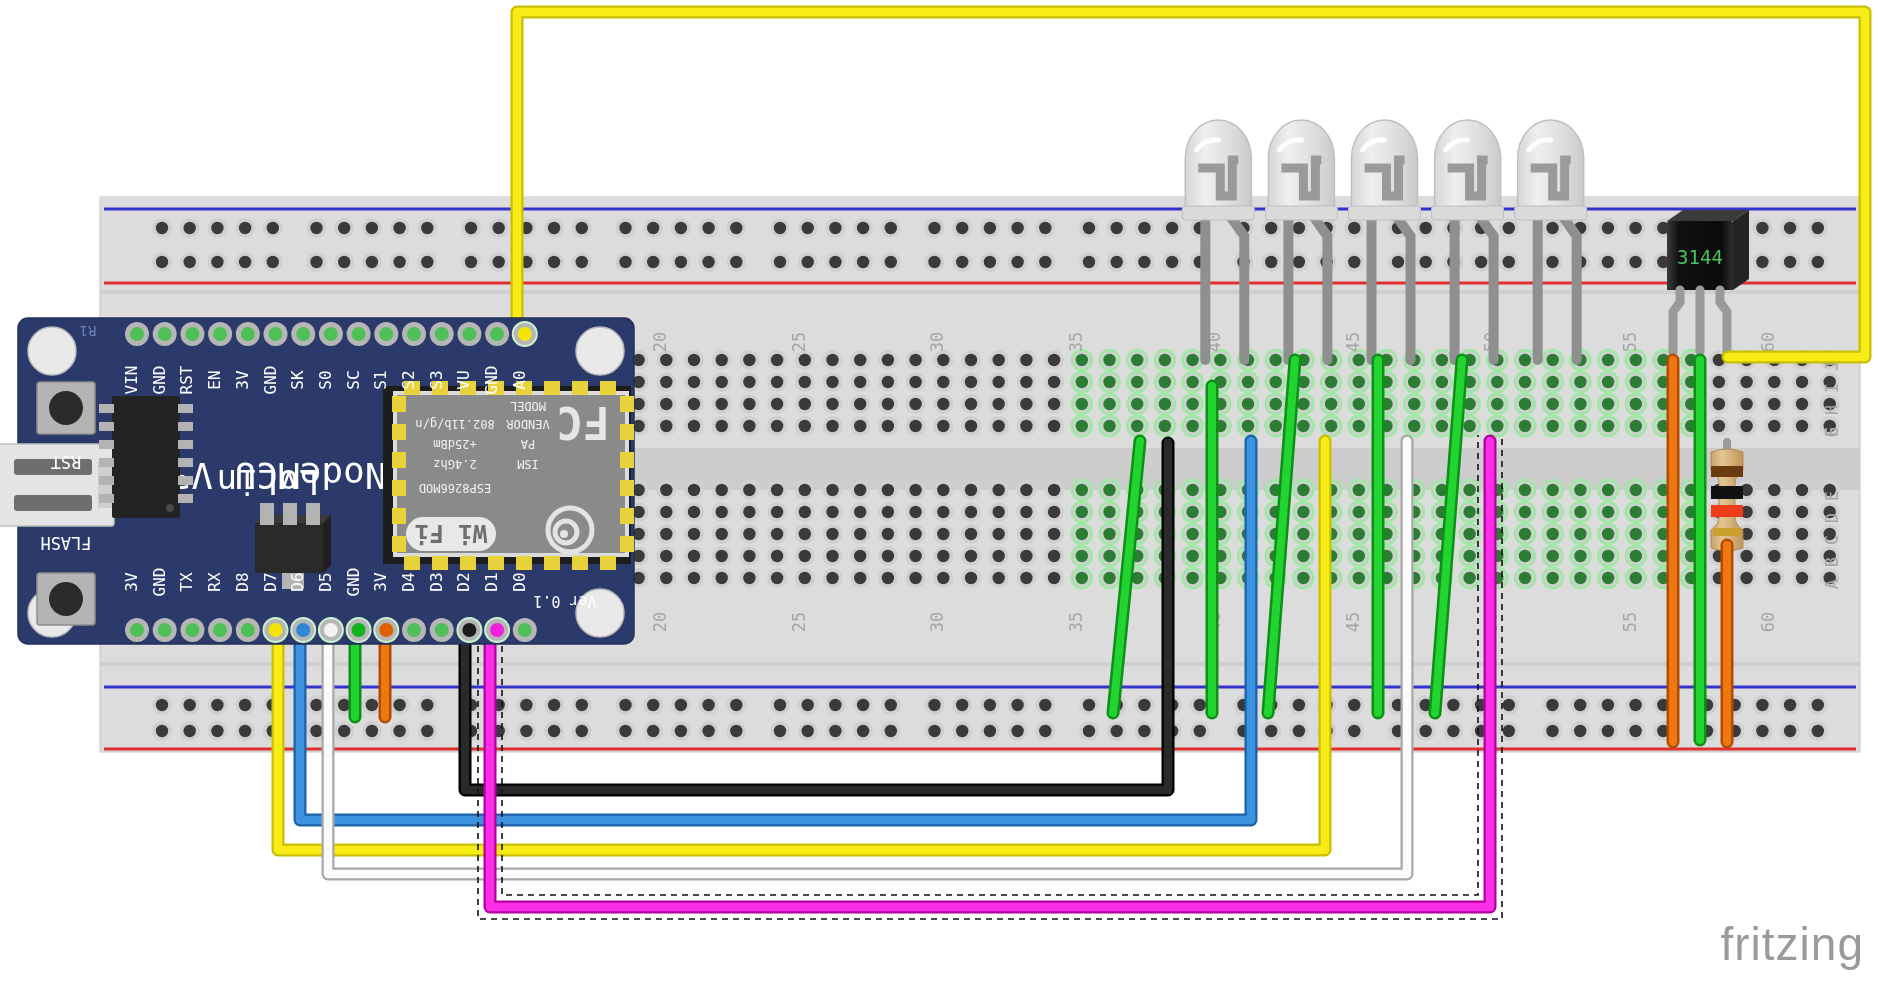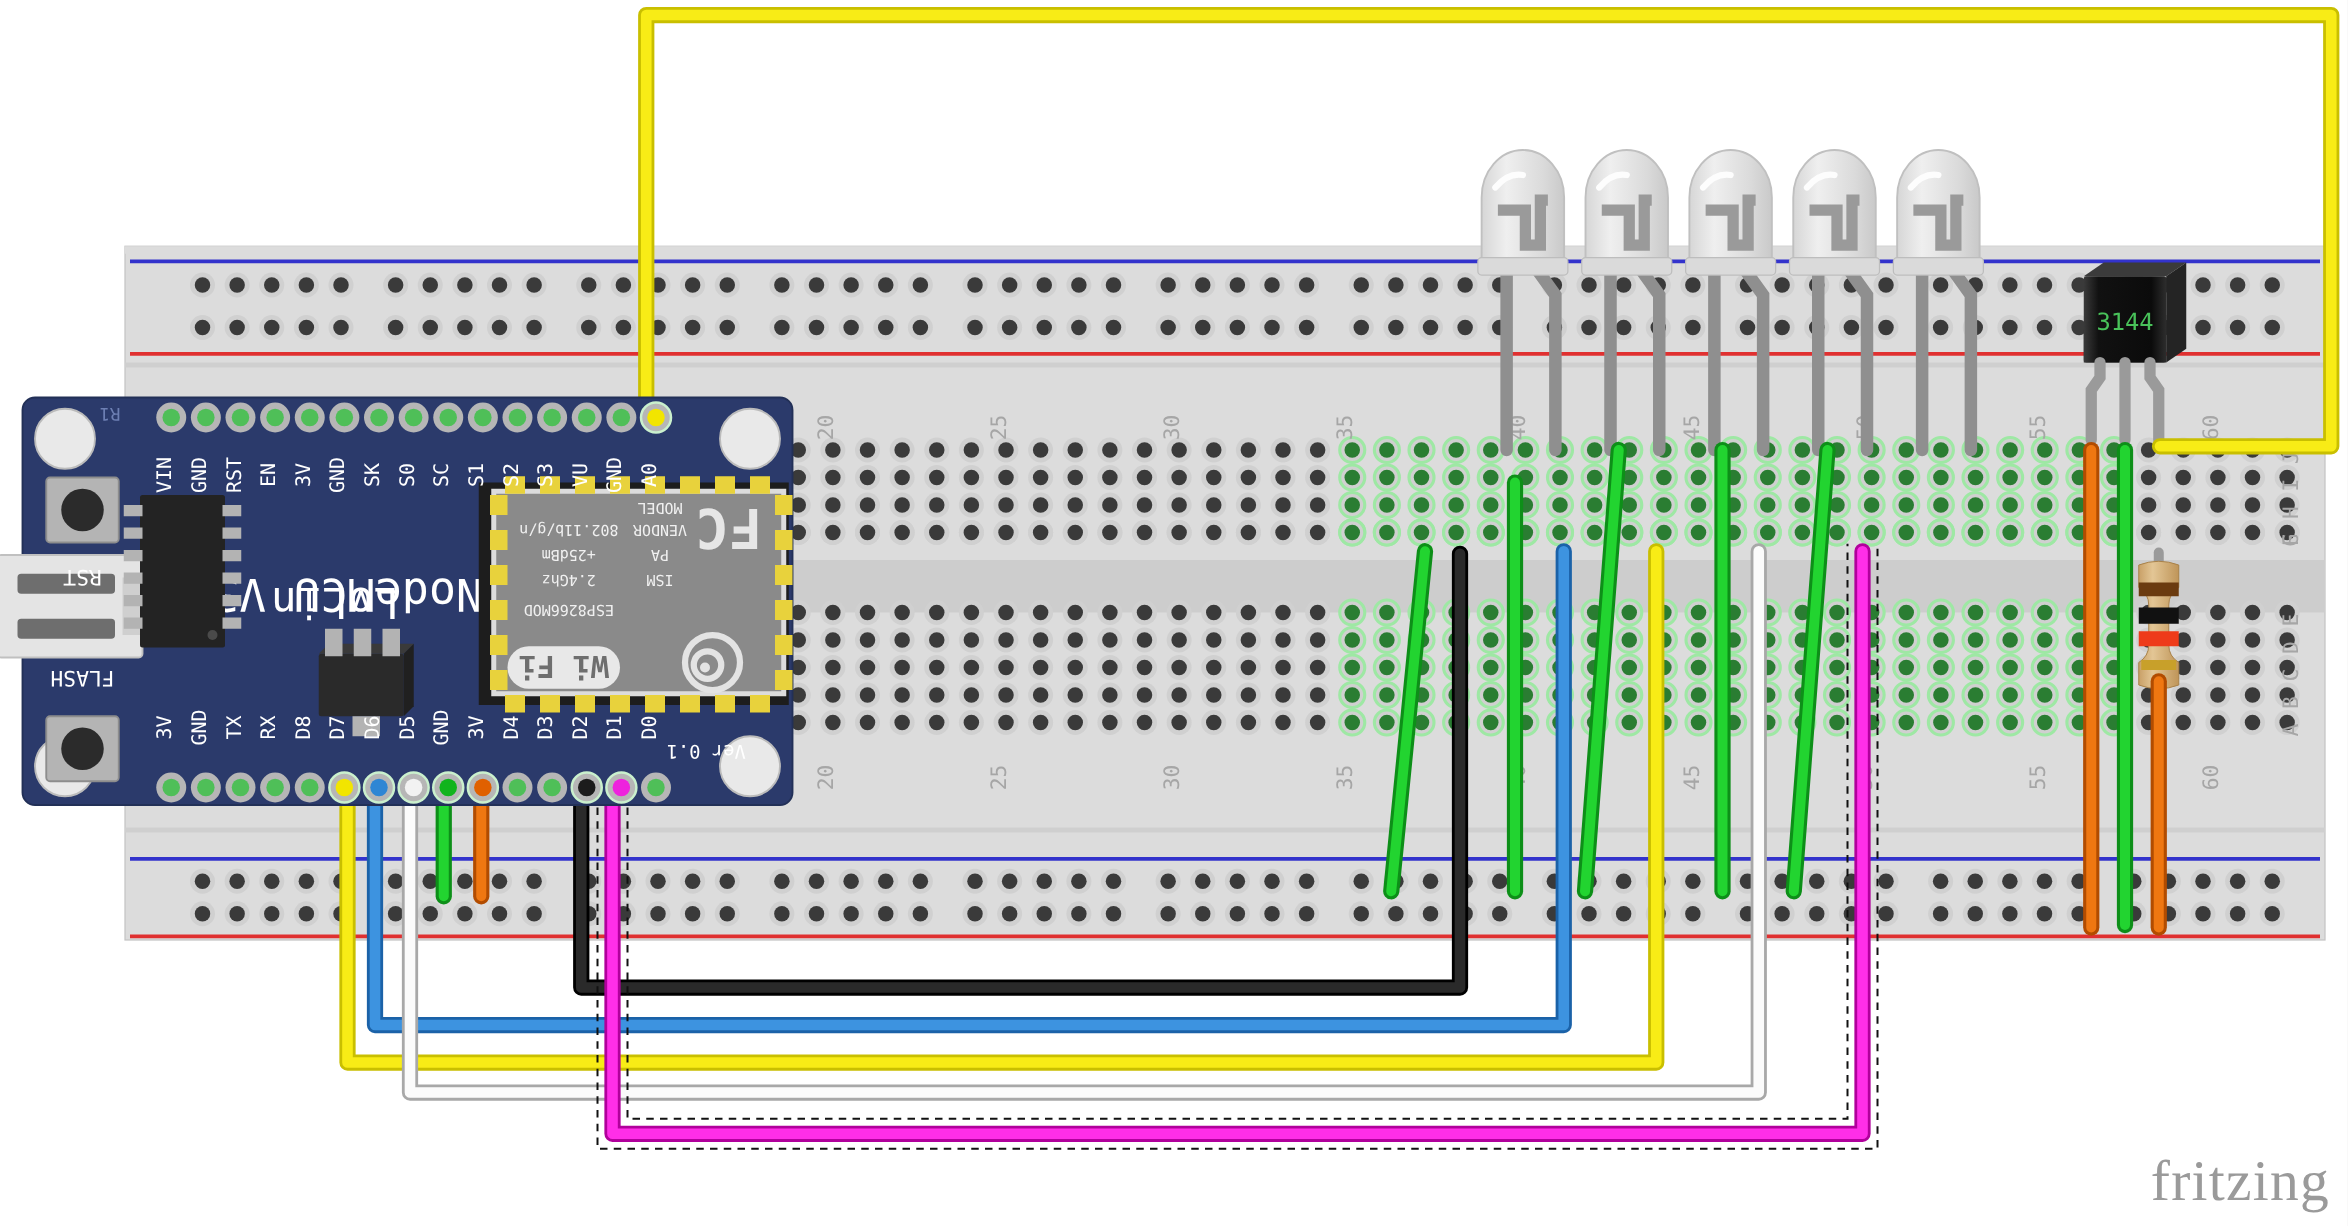--- a/index.html
+++ b/index.html
@@ -1,21 +1,21 @@
 <!DOCTYPE html>
 <html><head>
 <meta charset="utf-8">
 <style>
   html,body{margin:0;padding:0;background:#ffffff;}
   body{width:1878px;height:981px;position:relative;overflow:hidden;
        font-family:"DejaVu Sans",sans-serif;}
   #stage{position:absolute;left:0;top:0;width:1878px;height:981px;background:#fff;}
   svg{display:block;}
   .lbl{font-family:"DejaVu Sans Mono",monospace;}
-  #fritzing-logo{position:absolute;right:14px;bottom:10px;font-family:Liberation Serif, serif;
+  #fritzing-logo{position:absolute;right:14px;bottom:10px;font-family:Liberation Sans, sans-serif;
     font-size:46px;color:#9a9a9a;letter-spacing:1px;}
 </style>
 </head>
 <body>
 
 <div id="stage">
 
 <svg id="diagram" width="1878" height="981" viewBox="0 0 1878 981">
 
   <defs>

